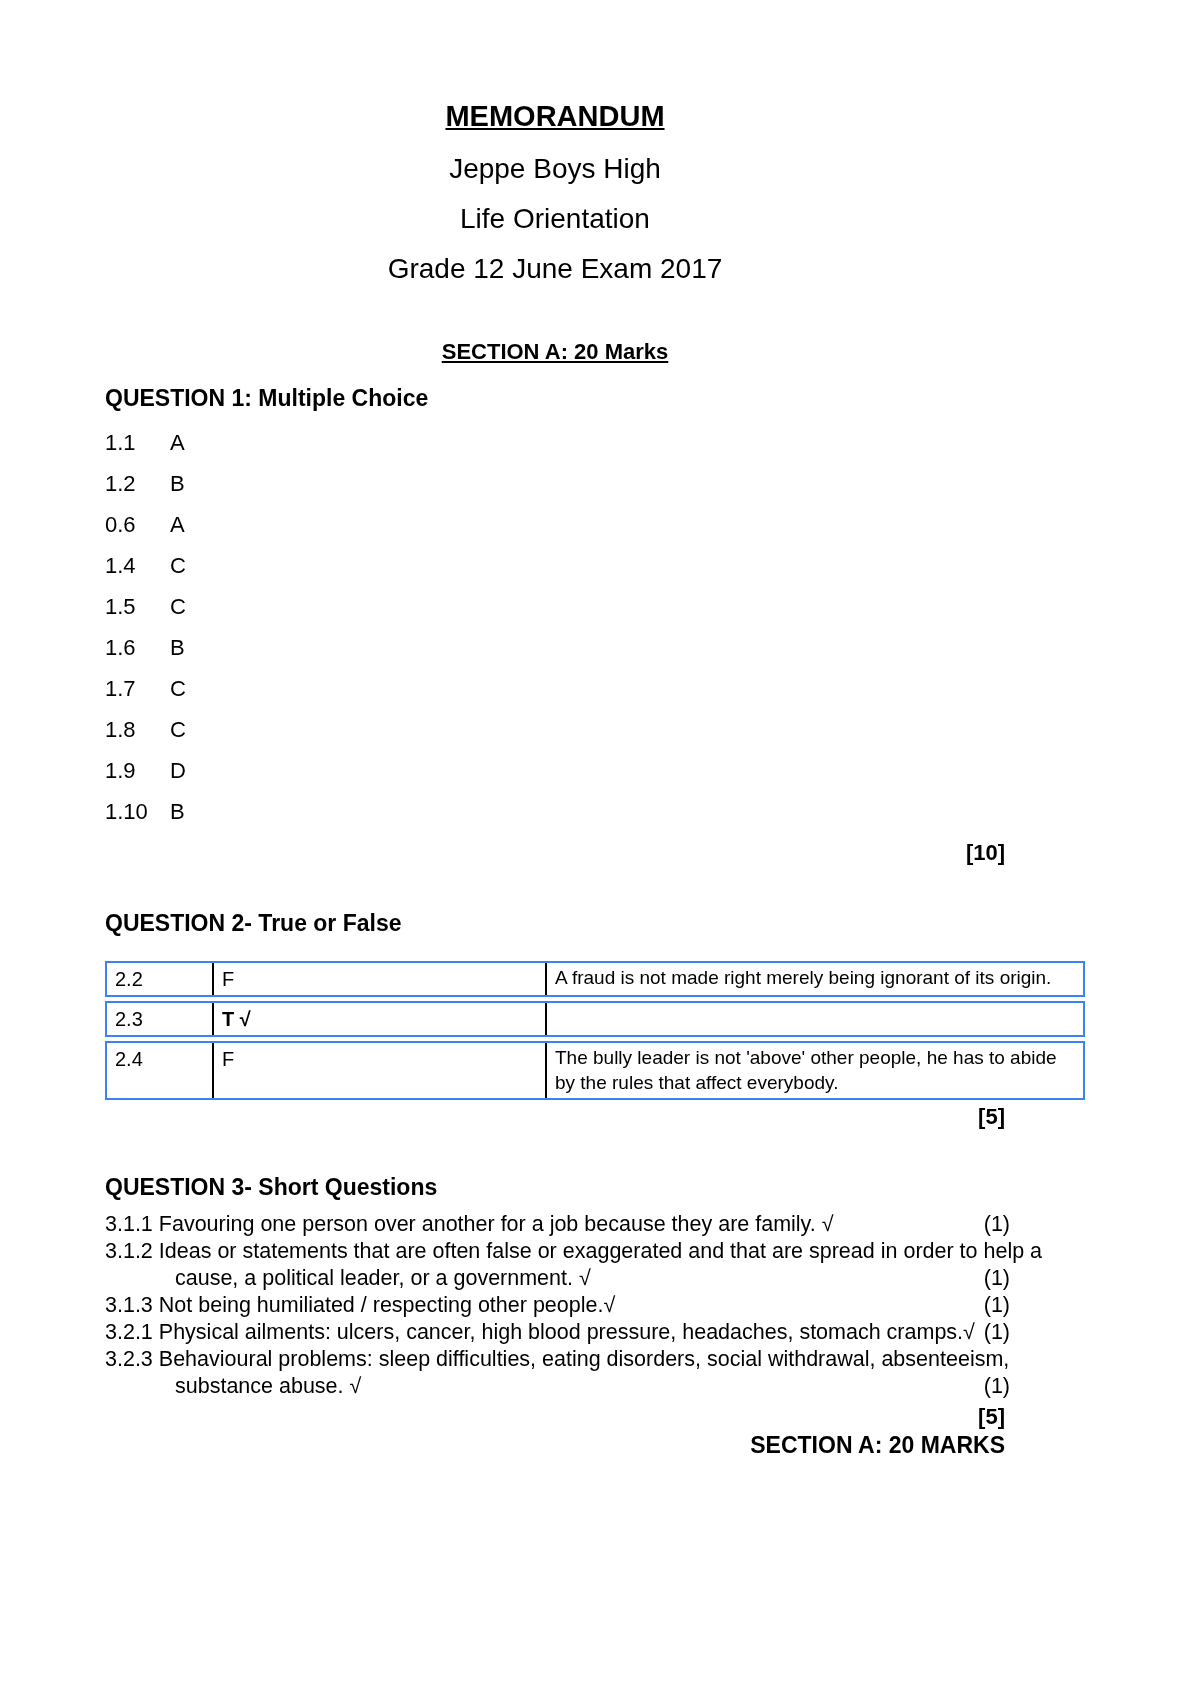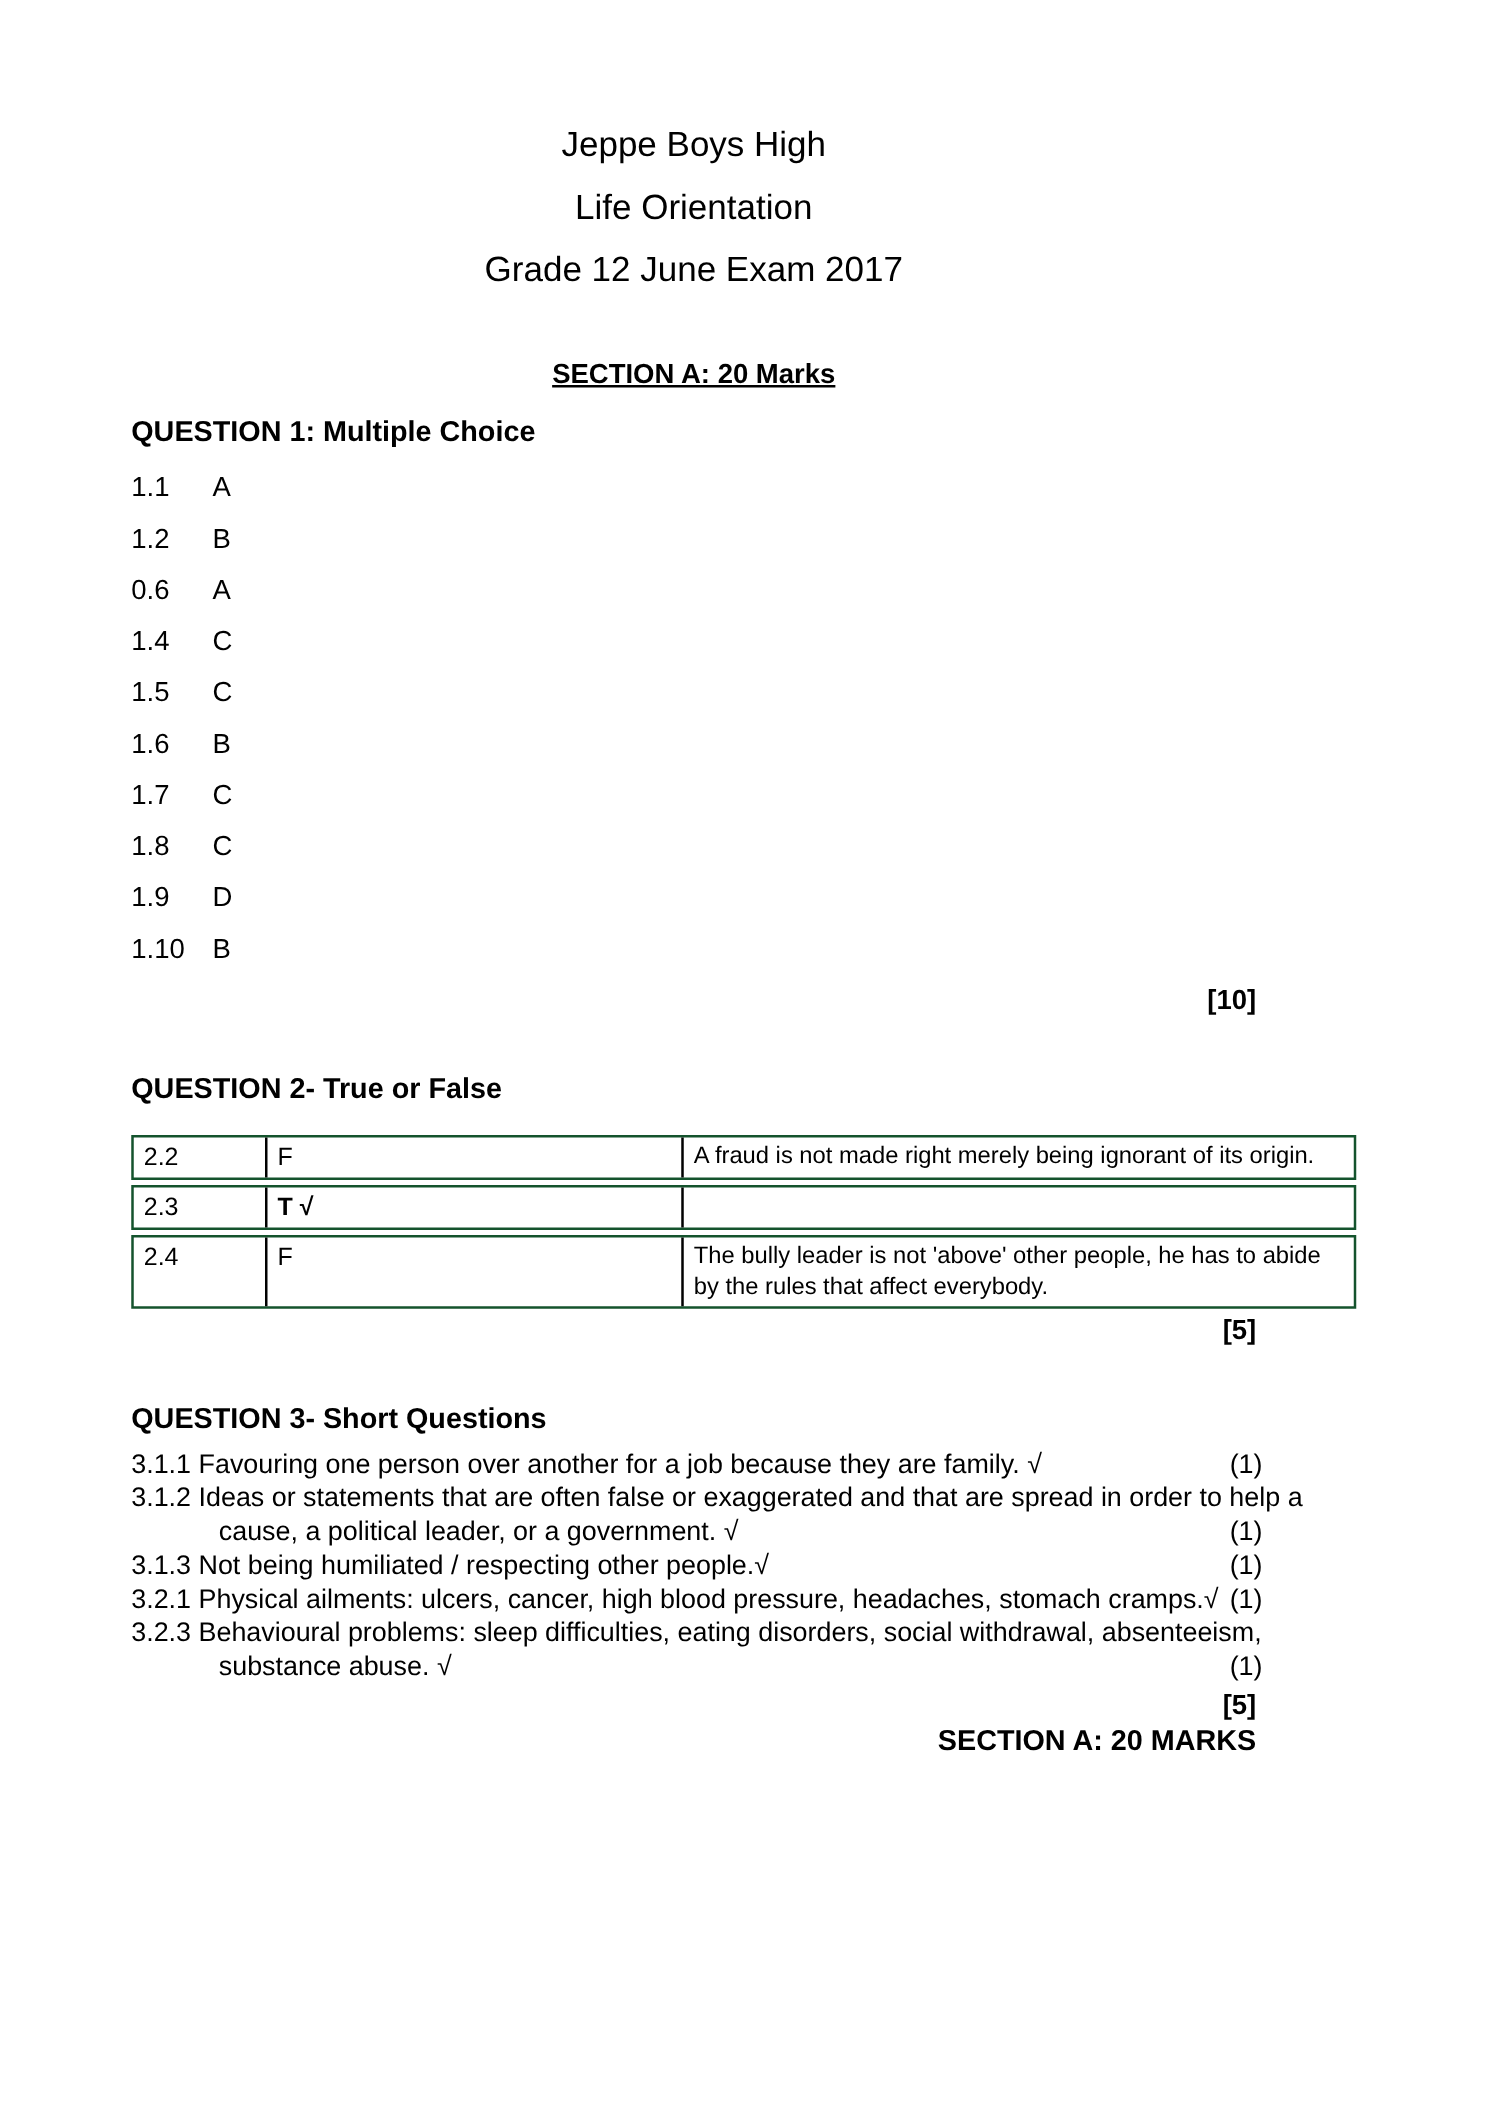--- a/index.html
+++ b/index.html
@@ -57,21 +57,21 @@
     font-weight: bold;
     margin-top: 8px;
   }
   .marks.tight { margin-top: 4px; }
   .tf-table {
     margin-top: 24px;
     width: 980px;
   }
   .tf-row {
     display: flex;
-    border: 2px solid #14532d;
+    border: 2px solid #3b82f6;
     margin-bottom: 4px;
     min-height: 34px;
   }
   .tf-row.tall { min-height: 56px; }
   .tf-cell {
     padding: 3px 8px;
     font-size: 20px;
     line-height: 1.3;
   }
   .tf-cell-num {
@@ -112,20 +112,21 @@
     font-weight: bold;
     margin-top: 2px;
   }
 </style>
 </head>
 <body>
 
 <div class="page">
 
   <div class="center-block">
+    <div class="doc-title">MEMORANDUM</div>
     <div class="header-line">Jeppe Boys High</div>
     <div class="header-line">Life Orientation</div>
     <div class="header-line last">Grade 12 June Exam 2017</div>
     <div class="section-heading">SECTION A: 20 Marks</div>
   </div>
 
   <div class="q-heading">QUESTION 1: Multiple Choice</div>
 
   <div class="mc-list">
     <div class="mc-row">

